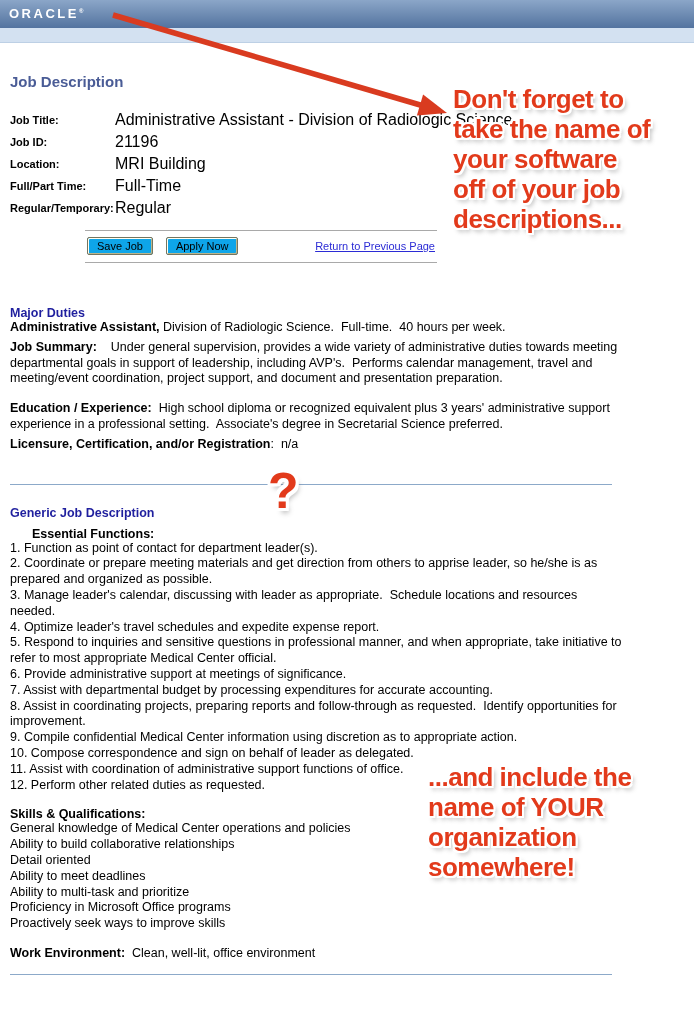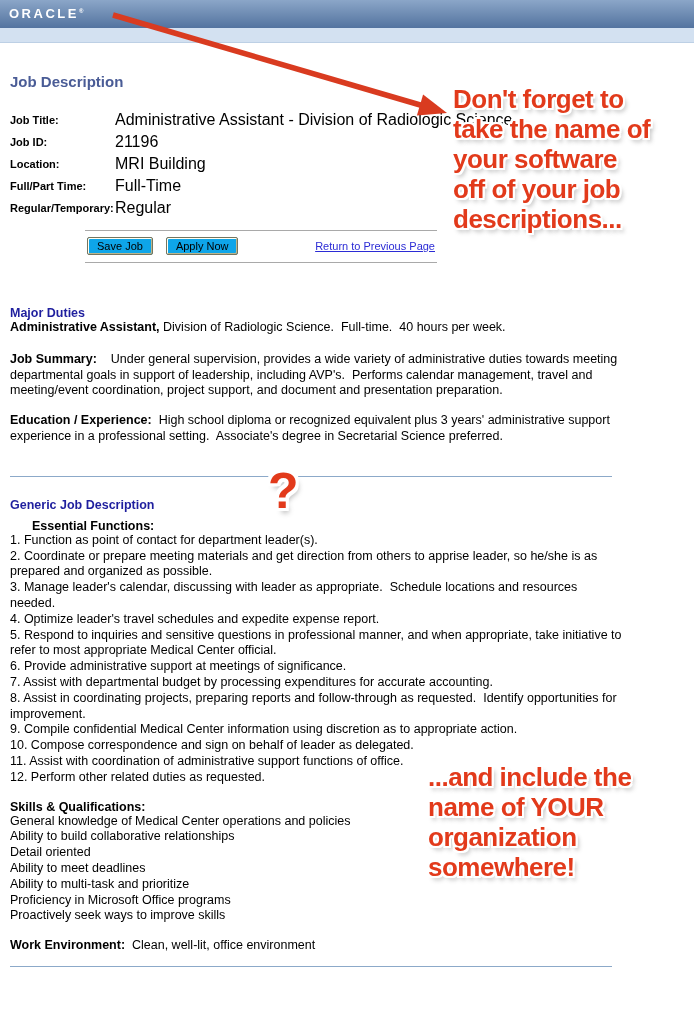--- a/index.html
+++ b/index.html
@@ -53,21 +53,21 @@
     margin-left:auto; font-size:11px; color:#2b2bd5;
     text-decoration:underline; cursor:pointer;
   }
 
   .sec-head { font-size:12.5px; font-weight:bold; color:#1f1f9e; }
   .txt { font-size:12.5px; line-height:15.8px; width:615px; white-space:pre-wrap; }
   .b { font-weight:bold; }
 
   .mt-major { margin-top:43px; }
   .mt6 { margin-top:0; }
-  .mt16 { margin-top:16px; }
+  .mt16 { margin-top:4px; }
   .mt14 { margin-top:14px; }
 
   .divider { border:none; border-top:1px solid #8ca9c9; width:602px; margin:0; }
   .div1 { margin-top:31px; }
   .div2 { margin-top:12px; }
 
   .generic-head { margin-top:21px; }
   .ess-label { margin-top:7px; font-size:12.5px; font-weight:bold;margin-left:22px; }
   .plainlist .txt { margin:0; }
   .skills-label { margin-top:14px; font-size:12.5px; font-weight:bold; }
@@ -138,20 +138,21 @@
       <a class="return-link">Return to Previous Page</a>
     </div>
 
     <div class="sec-head mt-major">Major Duties</div>
     <div class="txt mt6"><span class="b">Administrative Assistant,</span><span> Division of Radiologic Science.  Full-time.  40 hours per week.</span></div>
 
     <div class="txt mt16"><span class="b">Job Summary:</span><span>    Under general supervision, provides a wide variety of administrative duties towards meeting departmental goals in support of leadership, including AVP's.  Performs calendar management, travel and meeting/event coordination, project support, and document and presentation preparation.</span></div>
 
     <div class="txt mt14"><span class="b">Education / Experience:</span><span>  High school diploma or recognized equivalent plus 3 years' administrative support experience in a professional setting.  Associate's degree in Secretarial Science preferred.</span></div>
 
+    <div class="txt mt16"><span class="b">Licensure, Certification, and/or Registration</span><span>:  n/a</span></div>
 
     <hr class="divider div1">
 
     <div class="sec-head generic-head">Generic Job Description</div>
     <div class="ess-label">Essential Functions:</div>
 
     <div class="plainlist">
       <div class="txt">1. Function as point of contact for department leader(s).</div>
       <div class="txt">2. Coordinate or prepare meeting materials and get direction from others to apprise leader, so he/she is as prepared and organized as possible.</div>
       <div class="txt">3. Manage leader's calendar, discussing with leader as appropriate.  Schedule locations and resources needed.</div>

